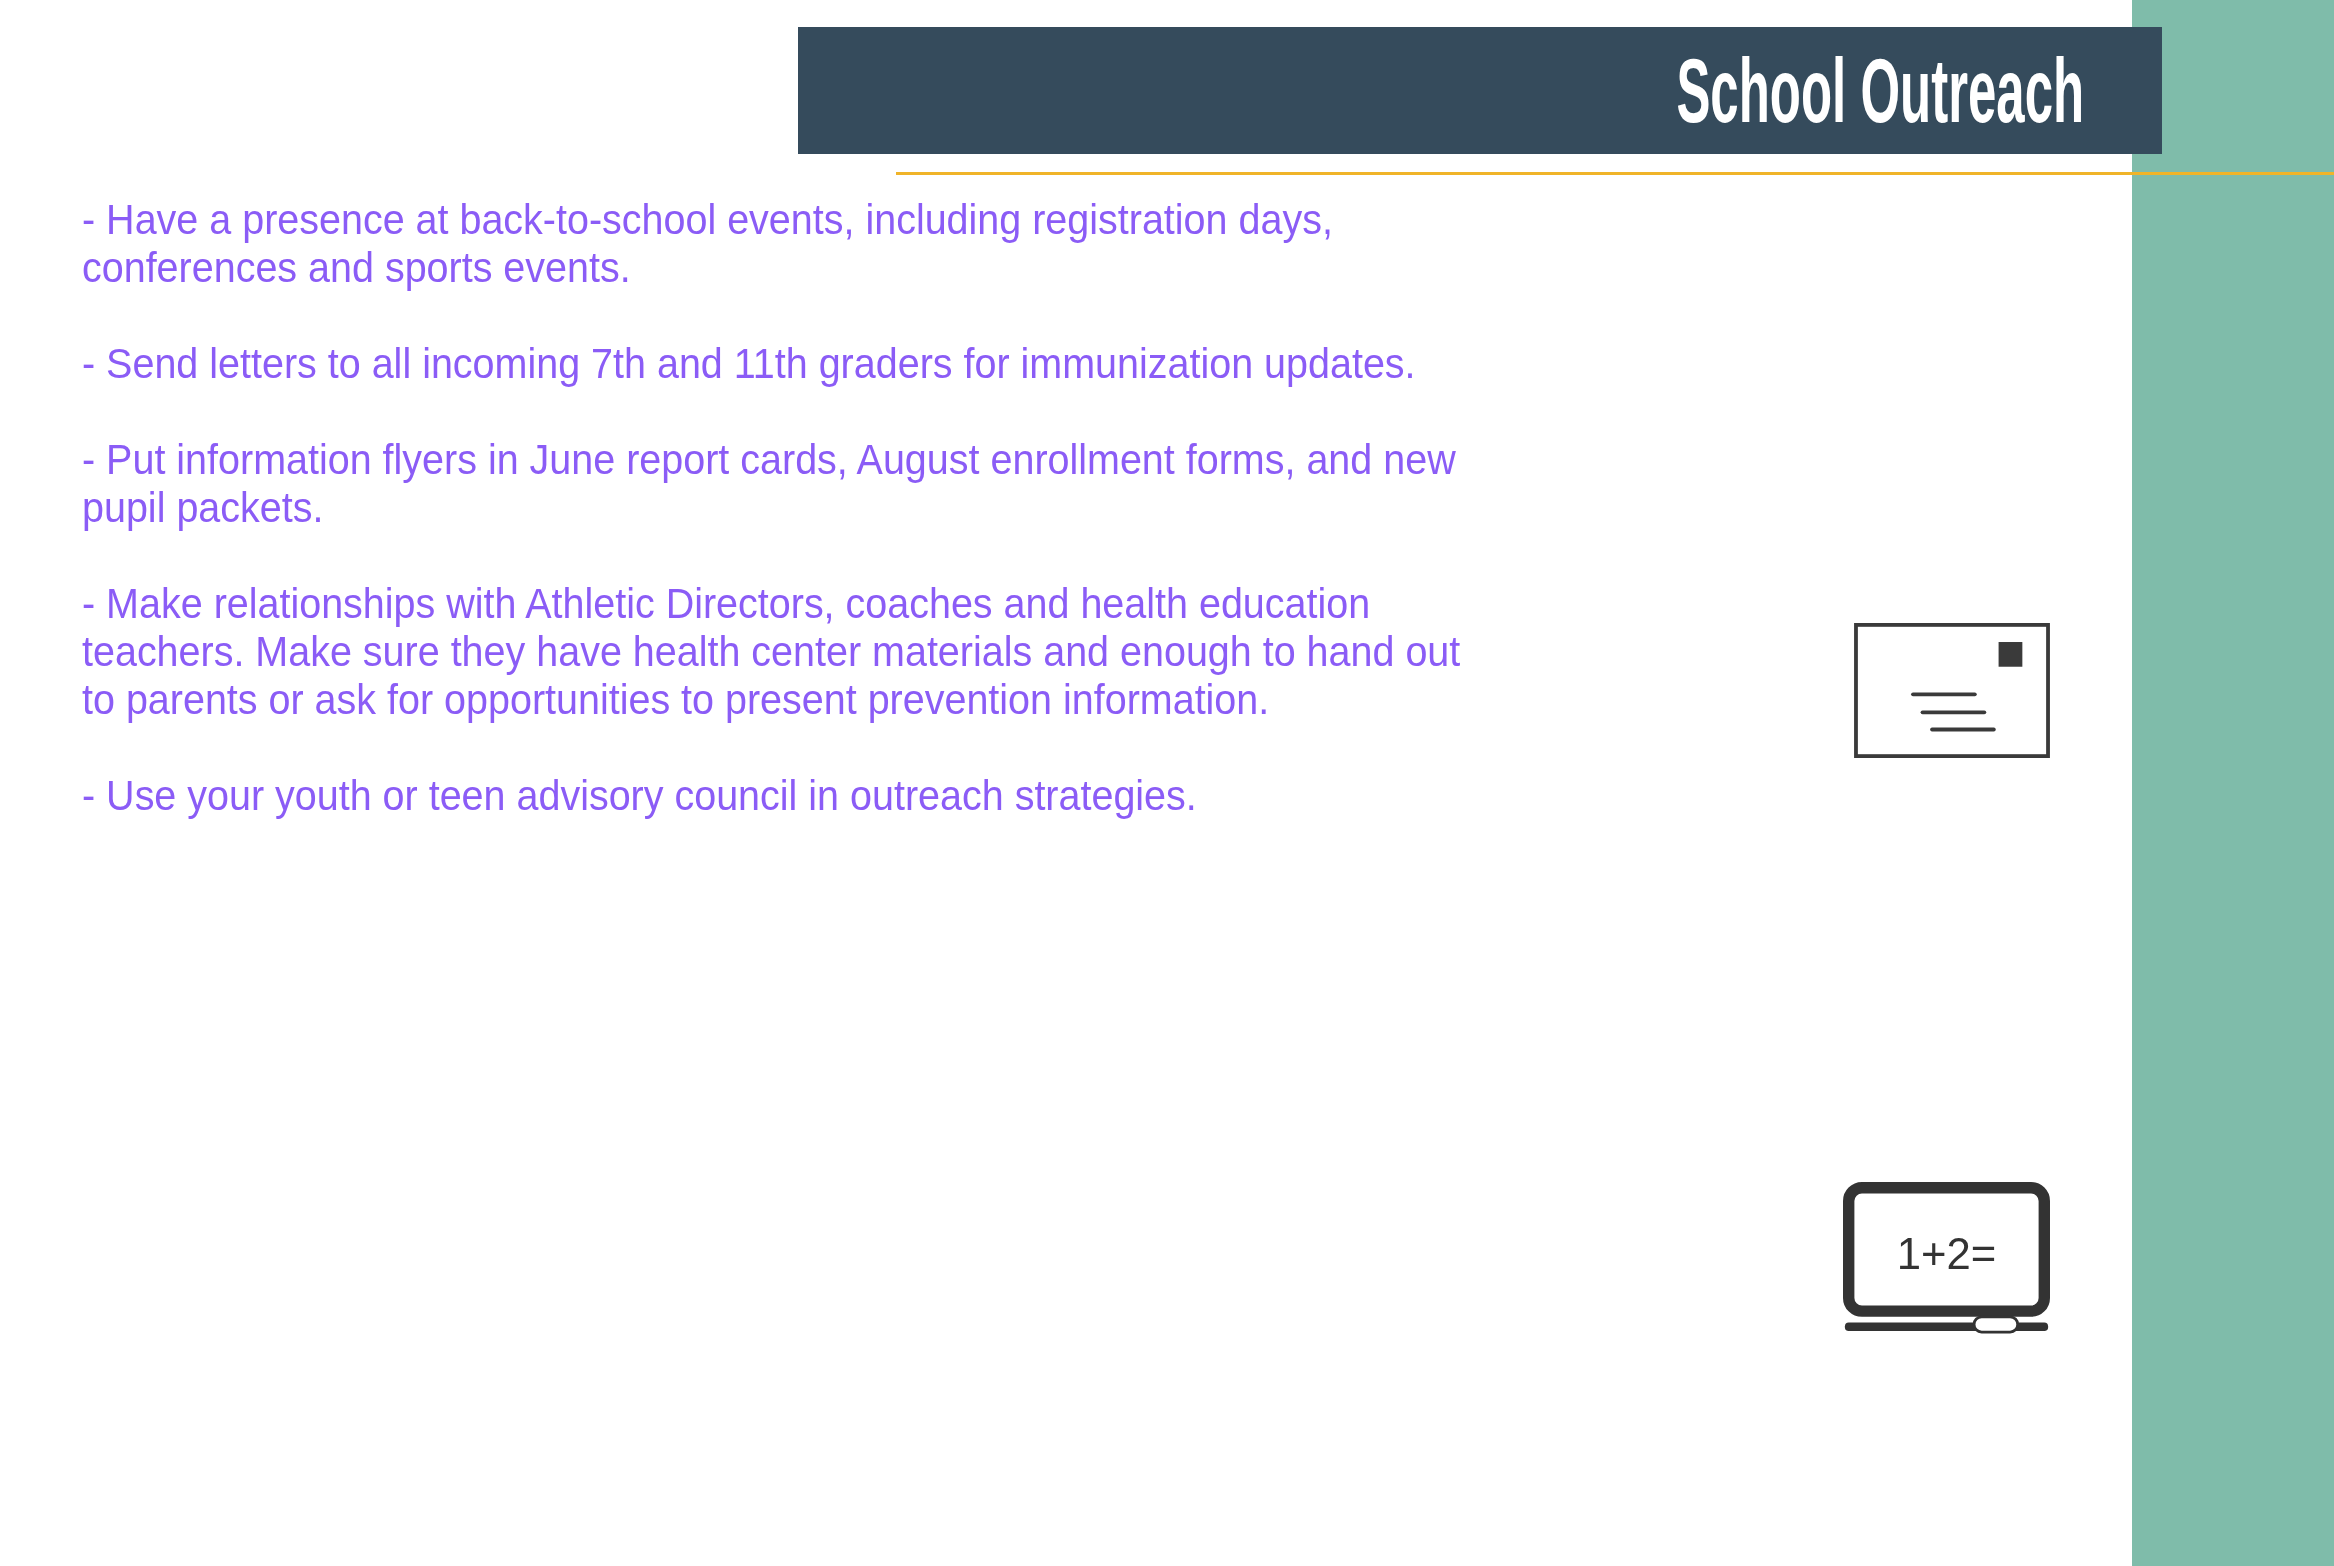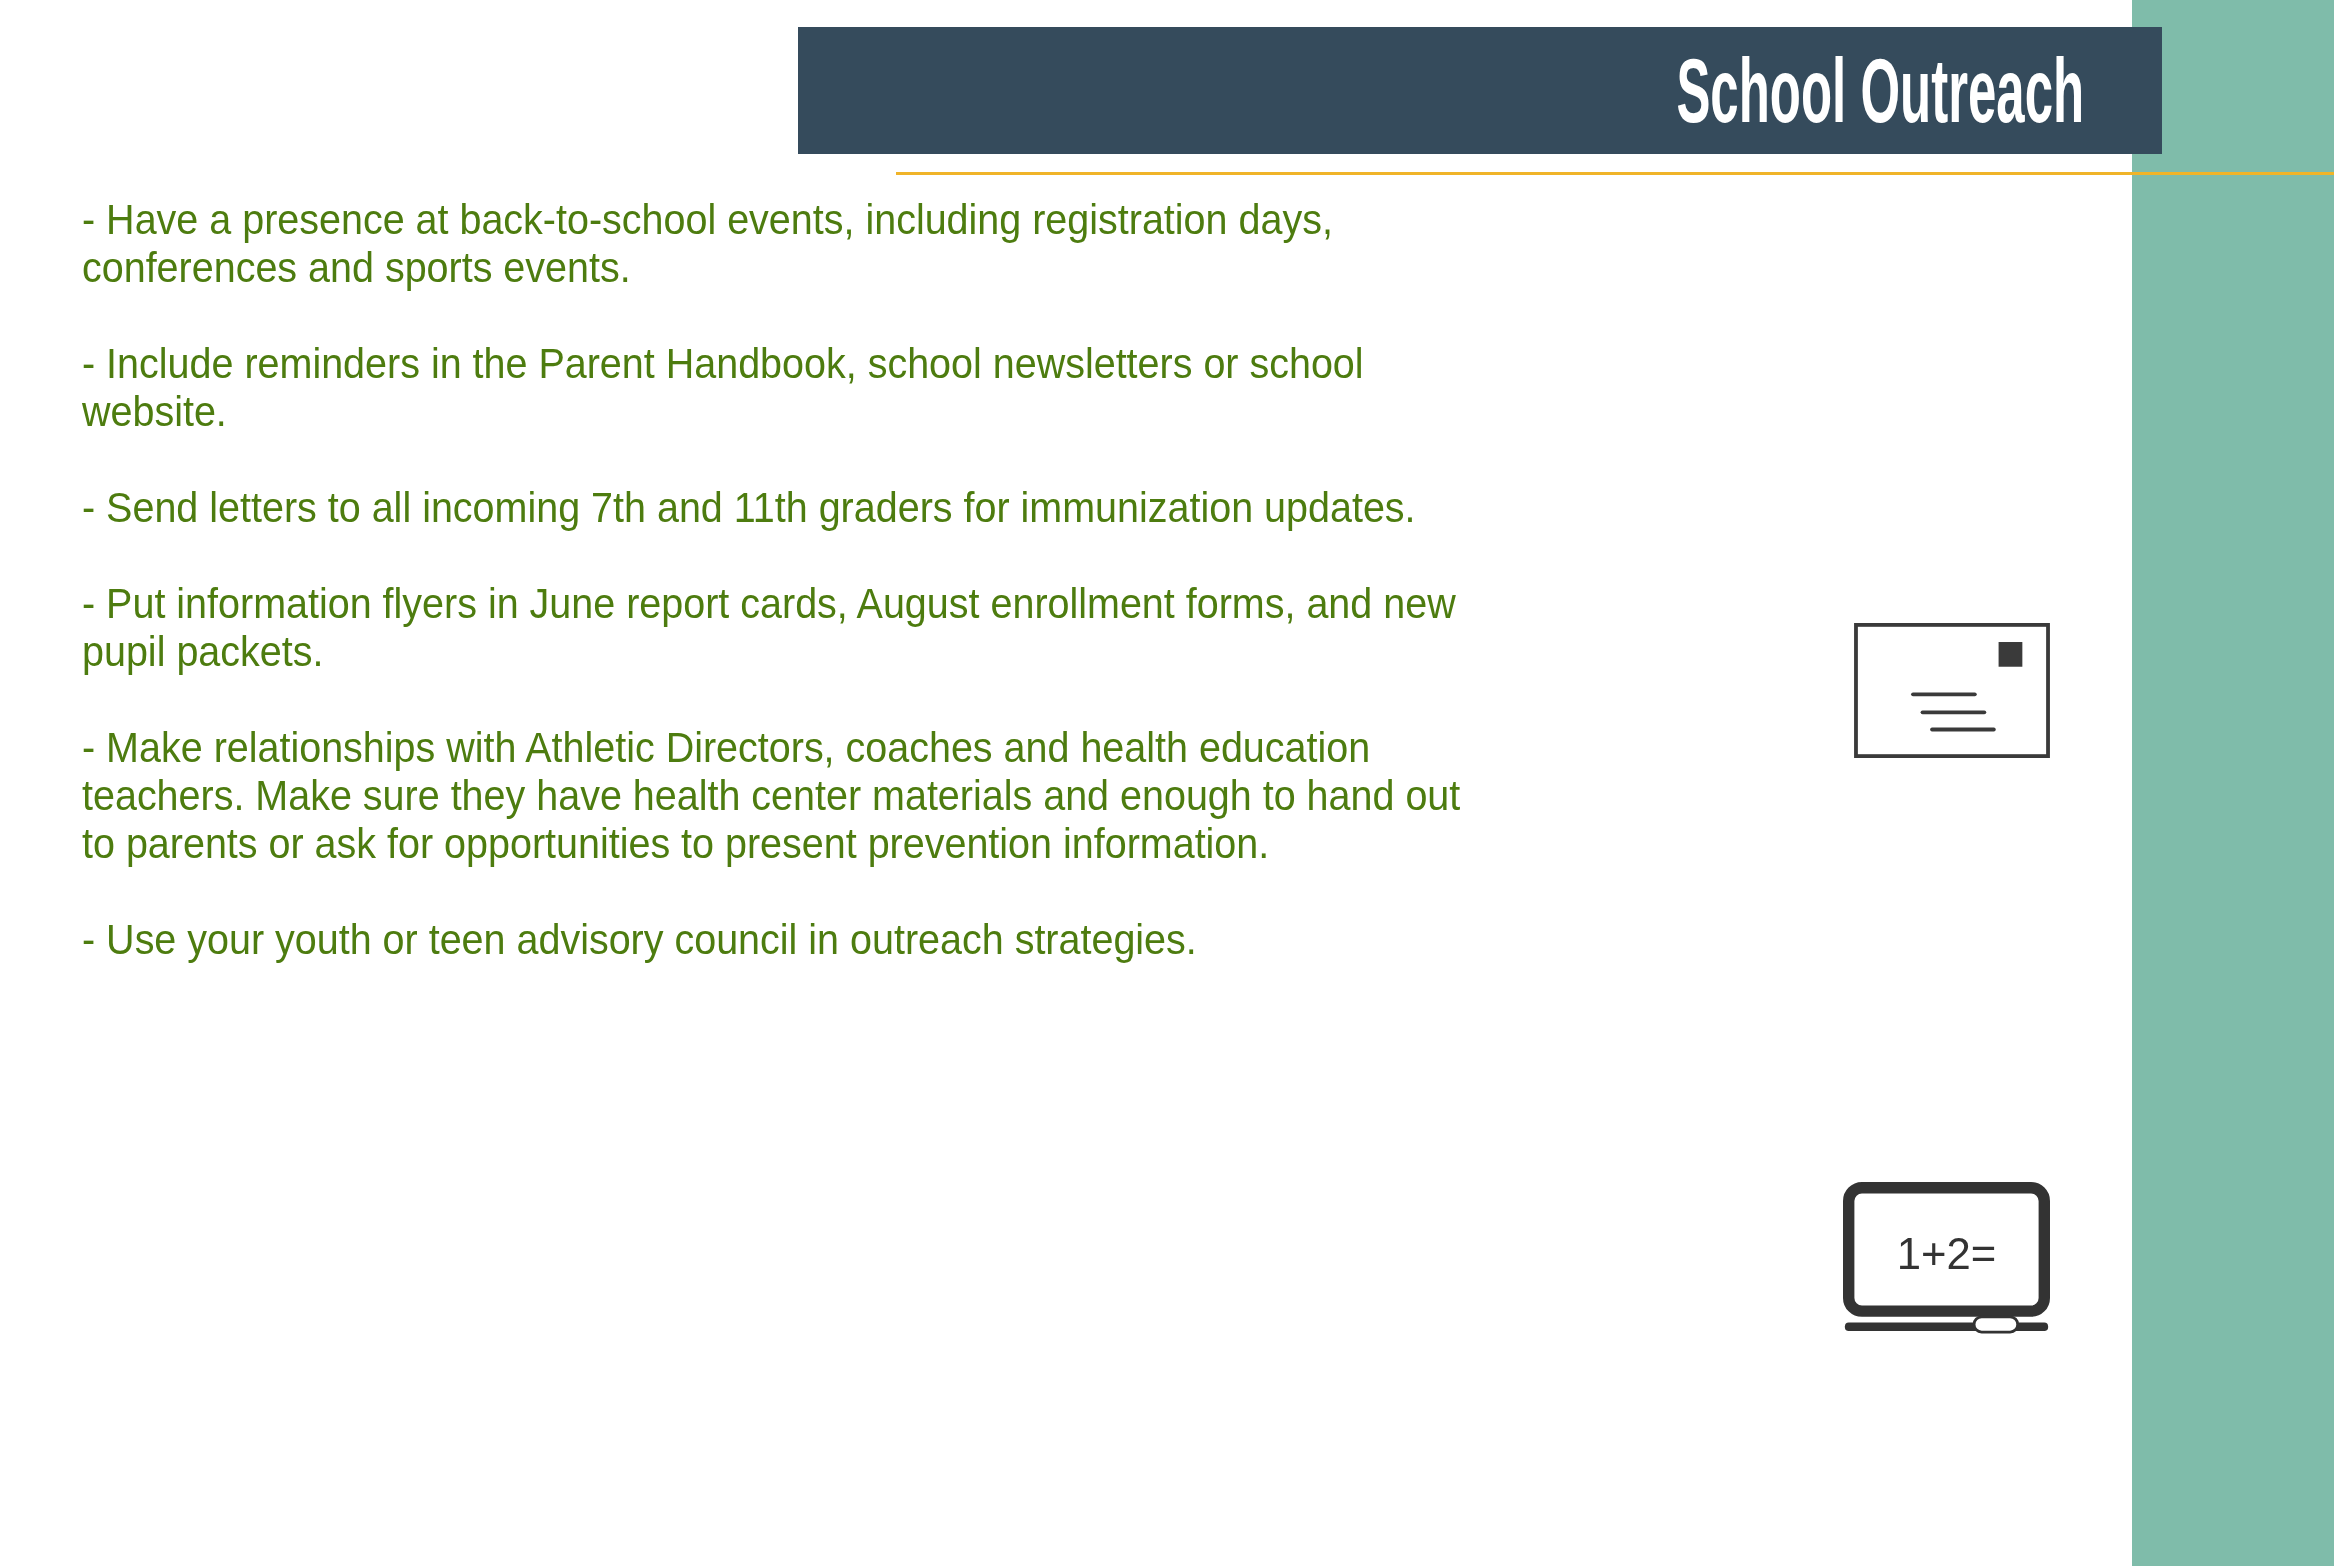--- a/index.html
+++ b/index.html
@@ -12,21 +12,21 @@
   .banner { position: absolute; left: 798px; top: 27px; width: 1364px; height: 127px; }
   .banner-title {
     position: absolute; right: 78px; top: 11.4px;
     font-family: "Liberation Sans", sans-serif; font-weight: bold;
     font-size: 91px; line-height: 105px; color: #ffffff;
     transform: scaleX(0.56); transform-origin: right center; white-space: nowrap;
   }
   .gold-rule { position: absolute; left: 896px; top: 172px; width: 1439px; height: 2.9px; }
   .content {
     position: absolute; left: 82px; top: 196px; width: 1731px;
-    font-size: 42px; line-height: 48px; color: #4d7c0f;
+    font-size: 42px; line-height: 48px; color: #8b5cf6;
   }
   .para { margin: 0 0 48px 0; }
   .line { display: block; white-space: nowrap; transform: scaleX(0.94); transform-origin: left center; }
   .icon { position: absolute; text-align: right; }
   .postcard-icon { left: 1854px; top: 623px; width: 196px; height: 135px; }
   .chalkboard-icon { left: 1843px; top: 1182px; width: 207px; height: 152px; }
 </style>
 </head>
 <body>
 
@@ -35,24 +35,20 @@
 <div class="banner" style="background:#354b5c">
   <div class="banner-title">School Outreach</div>
 </div>
 
 <div class="gold-rule" style="background:#f0b429"></div>
 
 <div class="content">
   <p class="para">
     <span class="line">- Have a presence at back-to-school events, including registration days,</span>
     <span class="line">conferences and sports events.</span>
-  </p>
-  <p class="para">
-    <span class="line">- Include reminders in the Parent Handbook, school newsletters or school</span>
-    <span class="line">website.</span>
   </p>
   <p class="para">
     <span class="line">- Send letters to all incoming 7th and 11th graders for immunization updates.</span>
   </p>
   <p class="para">
     <span class="line">- Put information flyers in June report cards, August enrollment forms, and new</span>
     <span class="line">pupil packets.</span>
   </p>
   <p class="para">
     <span class="line">- Make relationships with Athletic Directors, coaches and health education</span>

